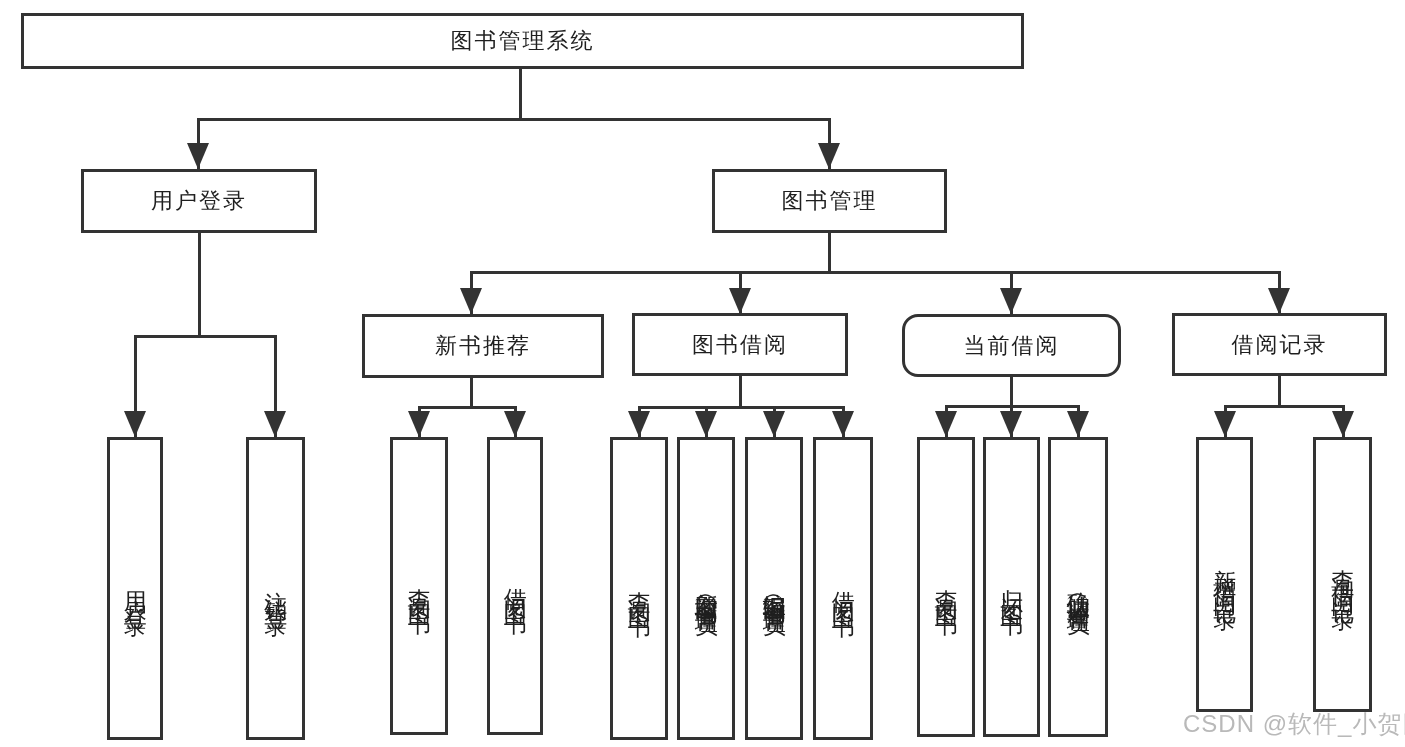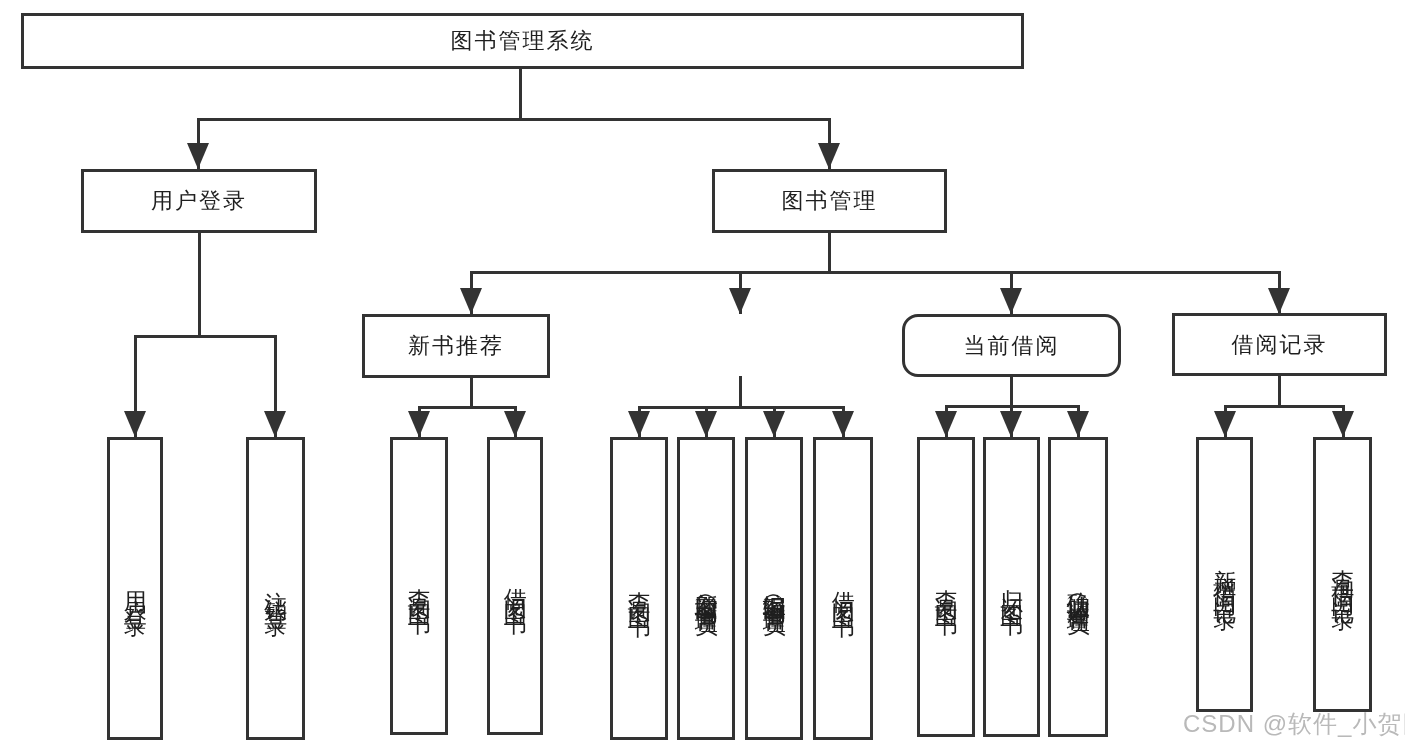--- a/index.html
+++ b/index.html
@@ -117,21 +117,22 @@
   <div class="vline" style="left:1224px;top:405px;height:32px;"></div>
   <div class="arrow" style="left:1214px;top:411px;"></div>
   <div class="vline" style="left:1342px;top:405px;height:32px;"></div>
   <div class="arrow" style="left:1332px;top:411px;"></div>
 
   <div class="box" style="left:21px;top:13px;width:1003px;height:56px;">图书管理系统</div>
 
   <div class="box" style="left:81px;top:169px;width:236px;height:64px;">用户登录</div>
   <div class="box" style="left:712px;top:169px;width:235px;height:64px;">图书管理</div>
 
-  <div class="box" style="left:362px;top:314px;width:188px;height:64px;">新书推荐</div>
+  <div class="box" style="left:362px;top:314px;width:242px;height:64px;">新书推荐</div>
+  <div class="box" style="left:632px;top:313px;width:216px;height:63px;">图书借阅</div>
   <div class="box" style="left:902px;top:314px;width:219px;height:63px;border-radius:16px;">当前借阅</div>
   <div class="box" style="left:1172px;top:313px;width:215px;height:63px;">借阅记录</div>
 
   <div class="box leaf" style="left:107px;top:437px;width:56px;height:303px;">用户登录</div>
   <div class="box leaf" style="left:246px;top:437px;width:59px;height:303px;">注销登录</div>
 
   <div class="box leaf" style="left:390px;top:437px;width:58px;height:298px;">查询图书</div>
   <div class="box leaf" style="left:487px;top:437px;width:56px;height:298px;">借阅图书</div>
 
   <div class="box leaf" style="left:610px;top:437px;width:58px;height:303px;">查询图书</div>

